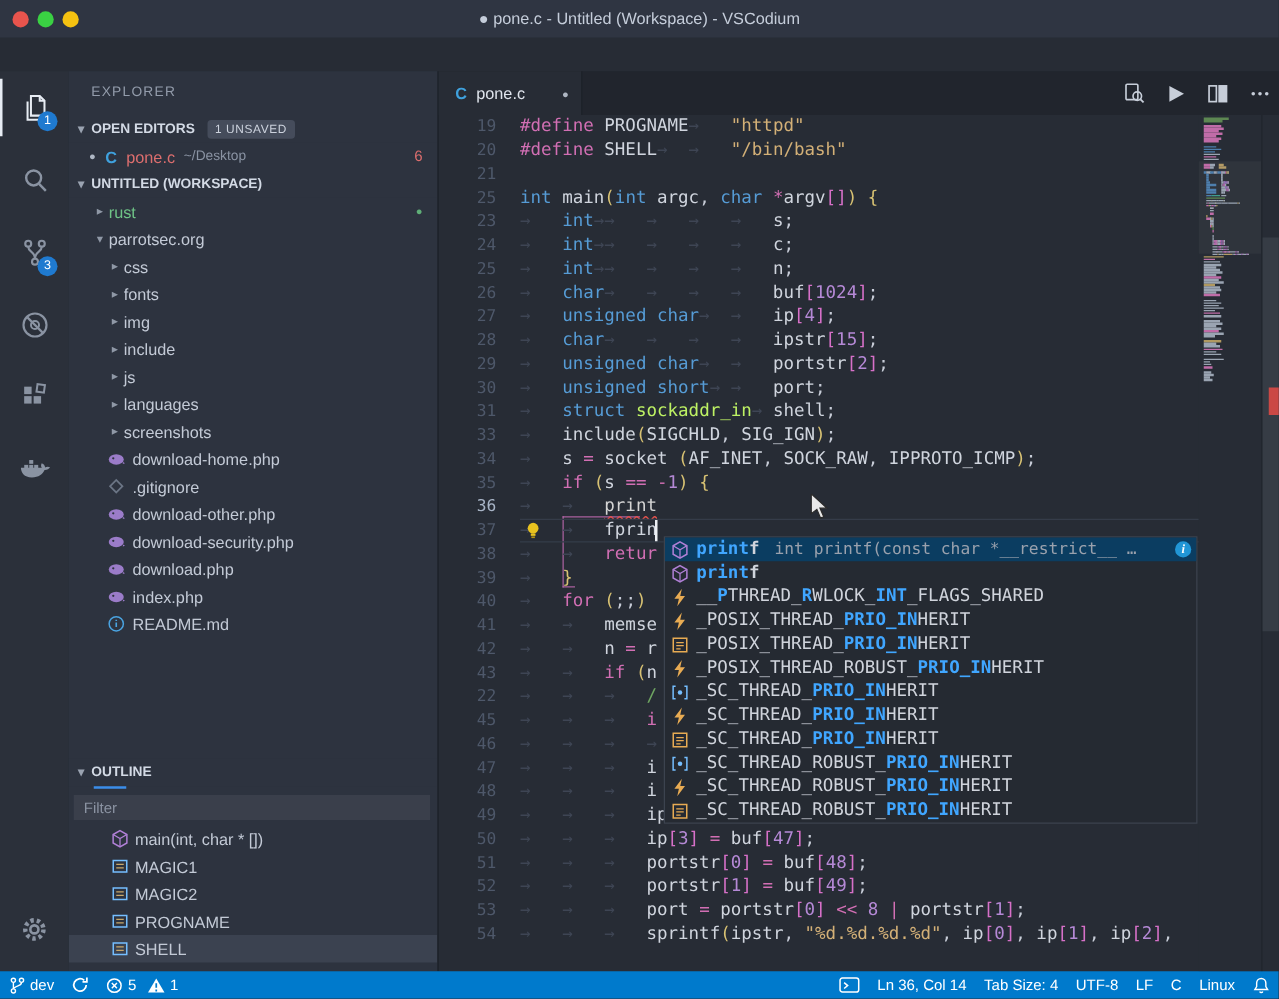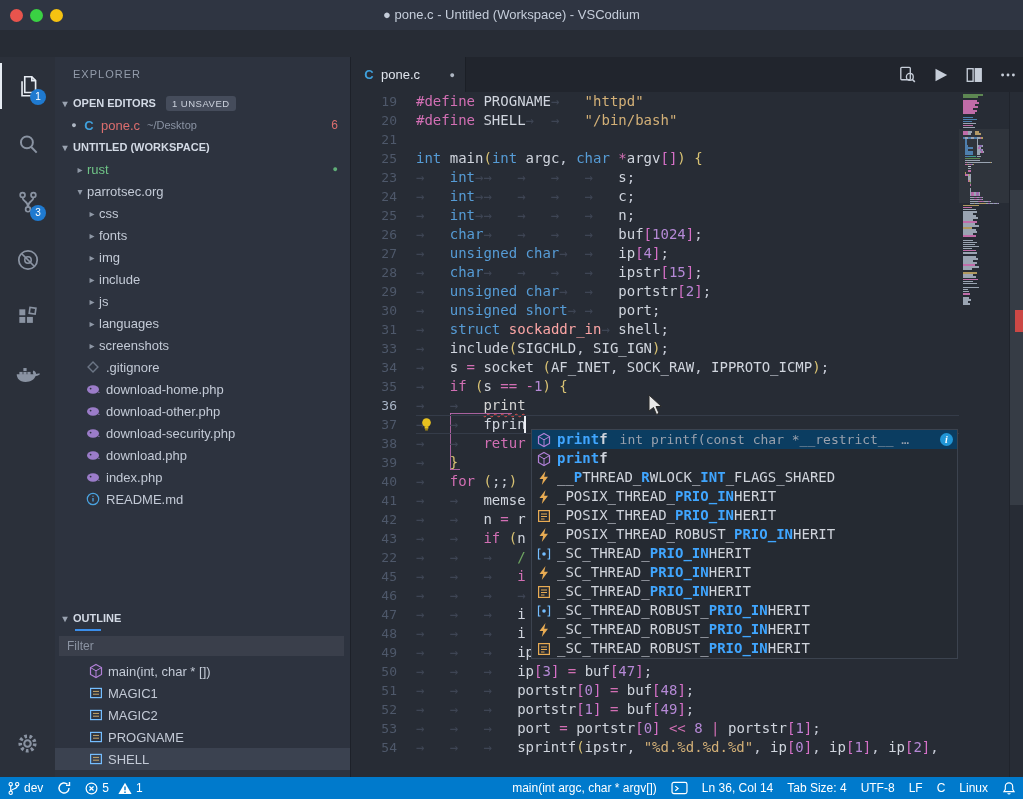--- a/index.html
+++ b/index.html
@@ -62,21 +62,21 @@
   .tab-label{margin-left:4px;}
   .tab-dot{margin-left:auto;margin-right:10px;color:#aeb6c2;font-size:9px;}
   .ed-actions{position:absolute;right:6px;top:0;height:35px;display:flex;align-items:center;gap:14px;}
   .ed-act{width:20px;height:20px;display:flex;align-items:center;justify-content:center;color:#c7ced9;}
   .codearea{position:absolute;left:0;top:35px;width:673px;height:685px;overflow:hidden;}
   .crow{display:flex;height:19px;position:relative;z-index:1;}
   .lnum{width:46px;padding-right:19px;text-align:right;color:#4e586a;flex:none;
     font:13px/19px "DejaVu Sans Mono",monospace;}
   .crow.cur .lnum{color:#a8b4c6;}
   .ltext{white-space:pre;font:14px/19px "DejaVu Sans Mono",monospace;color:#d0d5de;}
-  .t-k{color:#d26fb4}.t-ty{color:#569cd6}.t-cl{color:#fca5a5}.t-id{color:#d0d5de}
+  .t-k{color:#d26fb4}.t-ty{color:#569cd6}.t-cl{color:#bef264}.t-id{color:#d0d5de}
   .t-str{color:#d3b077}.t-num{color:#b589d6}.t-cmt{color:#6fa662}.t-ws{color:#3e4554}
   .t-p1{color:#d8c273}.t-p2{color:#d670c8}.t-pu{color:#c8cdd8}
   .t-er{color:#d4d4d4;text-decoration:underline wavy #e0504c 1px;text-underline-offset:3px;}
   .curline{position:absolute;left:65px;width:543px;height:19px;top:323px;z-index:2;pointer-events:none;
     border-top:1px solid #353c49;border-bottom:1px solid #353c49;box-sizing:border-box;}
   .caret{position:absolute;left:173px;top:324px;width:2px;height:17px;background:#eceff4;z-index:4;}
   .bulb{position:absolute;left:68px;top:324px;z-index:4;}
   .scopeV{position:absolute;left:99px;top:321px;width:1px;height:57px;background:#c06bb0;opacity:.85;z-index:1;}
   .scopeHT{position:absolute;left:99px;top:321px;width:62px;height:1px;background:#c06bb0;opacity:.85;z-index:1;}
   .scopeHB{position:absolute;left:99px;top:377px;width:10px;height:1px;background:#c06bb0;opacity:.85;z-index:1;}
@@ -256,35 +256,35 @@
         </div>
         <div class="trow">
           <span style="width:30px;flex:none"></span>
           <span class="t-chev">▸</span>
           <span>screenshots</span>
         </div>
         <div class="trow">
           <span style="width:30px;flex:none"></span>
           <span class="t-icon">
             <svg width="16" height="16" viewBox="0 0 16 16">
-              <rect x="4.5" y="4.5" width="7" height="7" fill="none" stroke="#6b7585" stroke-width="1.4" transform="rotate(45 8 8)"></rect>
-            </svg>
-          </span>
-          <span>.gitignore</span>
-        </div>
-        <div class="trow">
-          <span style="width:30px;flex:none"></span>
-          <span class="t-icon">
-            <svg width="16" height="16" viewBox="0 0 16 16">
               <ellipse cx="8" cy="8.5" rx="6" ry="4.2" fill="#9b7cc9"></ellipse>
               <circle cx="5.6" cy="7.6" r=".9" fill="#2d333f"></circle>
               <path d="M13.5 10.5l1.5 1-1.8.6z" fill="#9b7cc9"></path>
             </svg>
           </span>
           <span>download-home.php</span>
+        </div>
+        <div class="trow">
+          <span style="width:30px;flex:none"></span>
+          <span class="t-icon">
+            <svg width="16" height="16" viewBox="0 0 16 16">
+              <rect x="4.5" y="4.5" width="7" height="7" fill="none" stroke="#6b7585" stroke-width="1.4" transform="rotate(45 8 8)"></rect>
+            </svg>
+          </span>
+          <span>.gitignore</span>
         </div>
         <div class="trow">
           <span style="width:30px;flex:none"></span>
           <span class="t-icon">
             <svg width="16" height="16" viewBox="0 0 16 16">
               <ellipse cx="8" cy="8.5" rx="6" ry="4.2" fill="#9b7cc9"></ellipse>
               <circle cx="5.6" cy="7.6" r=".9" fill="#2d333f"></circle>
               <path d="M13.5 10.5l1.5 1-1.8.6z" fill="#9b7cc9"></path>
             </svg>
           </span>
@@ -1228,23 +1228,20 @@
       <span id="ic-warn" style="margin-left:5px">
           <svg width="14" height="13" viewBox="0 0 14 13">
             <path d="M7 .8L13.6 12H.4z" fill="#fff"></path>
             <path d="M7 4.6v3.6M7 9.6v1.5" stroke="#007acc" stroke-width="1.4"></path>
           </svg>
         </span>
       <span>1</span>
     </div>
     <div class="st-right">
       <div class="st-item">
-        <span>main(int argc, char * argv[])</span>
-      </div>
-      <div class="st-item">
         <span id="ic-term">
             <svg width="17" height="14" viewBox="0 0 18 15">
               <rect x="1" y="1.5" width="16" height="12" rx="2" fill="none" stroke="#fff" stroke-width="1.3"></rect>
               <path d="M4.5 5.5L7.5 8l-3 2.5" fill="none" stroke="#fff" stroke-width="1.3"></path>
             </svg>
           </span>
       </div>
       <div class="st-item">
         <span>Ln 36, Col 14</span>
       </div>

